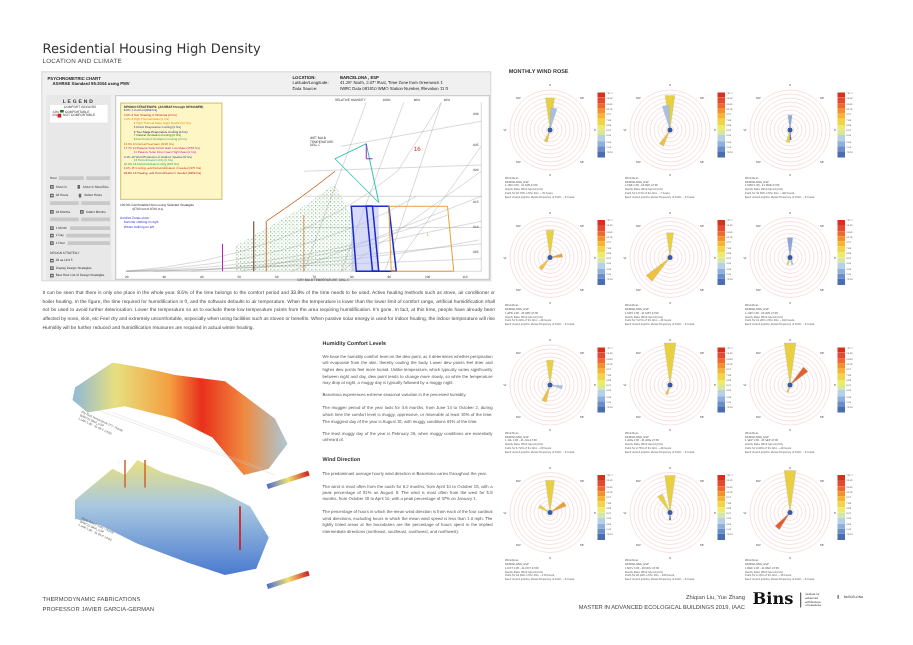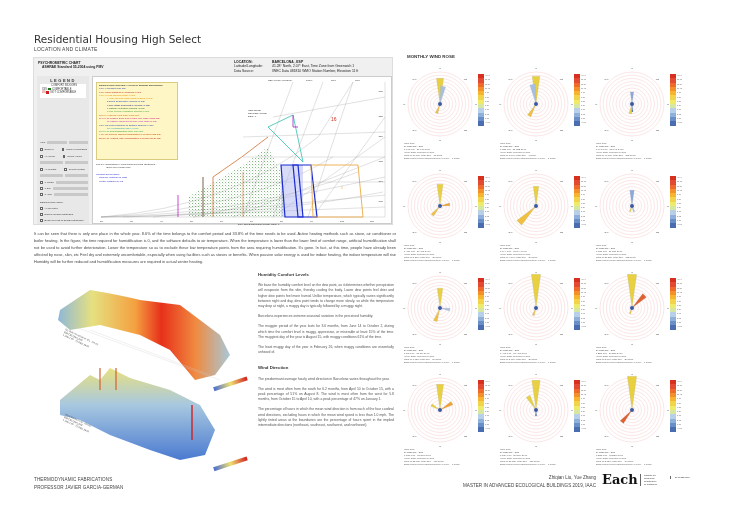--- a/index.html
+++ b/index.html
@@ -38,21 +38,21 @@
   .wr-title { left: 407px; top: 54px; font-size: 4.4px; font-weight: bold; color:#333; }
   .rose { position: absolute; width: 100px; height: 100px; }
   .rose-cap { position: absolute; font-size: 2.2px; line-height: 3px; color:#555; width: 95px; }
   .cbar { position: absolute; width: 6px; }
   .cbar div { height: 4.3px; }
   .cbar-lbl { position: absolute; font-size: 2px; color:#666; }
 </style>
 </head>
 <body>
 
-<div class="abs title">Residential Housing High Select</div>
+<div class="abs title">Residential Housing High Density</div>
 <div class="abs subtitle">LOCATION AND CLIMATE</div>
 
 <div class="abs psy">
   <div class="psy-head">
     <div>PSYCHROMETRIC CHART</div>
     <div style="padding-left:4px">ASHRAE Standard 55-2004 using PMV</div>
   </div>
   <div class="psy-loc">
     <div><b>LOCATION:</b><span style="font-weight:bold">BARCELONA , ESP</span></div>
     <div><b style="font-weight:normal">Latitude/Longitude:</b><span>41.28° North, 2.07° East, Time Zone from Greenwich 1</span></div>
@@ -1014,20 +1014,20 @@
   </div>
 
 <div class="abs footer-left">
   <div>THERMODYNAMIC FABRICATIONS</div>
   <div>PROFESSOR JAVIER GARCIA-GERMAN</div>
 </div>
 <div class="abs footer-right" style="left:430px;width:166px">
   <div>Zhiqian Liu, Yue Zhang</div>
   <div>MASTER IN ADVANCED ECOLOGICAL BUILDINGS 2019, IAAC</div>
 </div>
-<div class="abs iaac">Each</div>
+<div class="abs iaac">Bins</div>
 <div class="abs iaac-desc">
   <div>institute for</div>
   <div>advanced</div>
   <div>architecture</div>
   <div>of Catalonia</div>
 </div>
 <div class="abs iaac-city">BARCELONA</div>
 
 </body></html>

